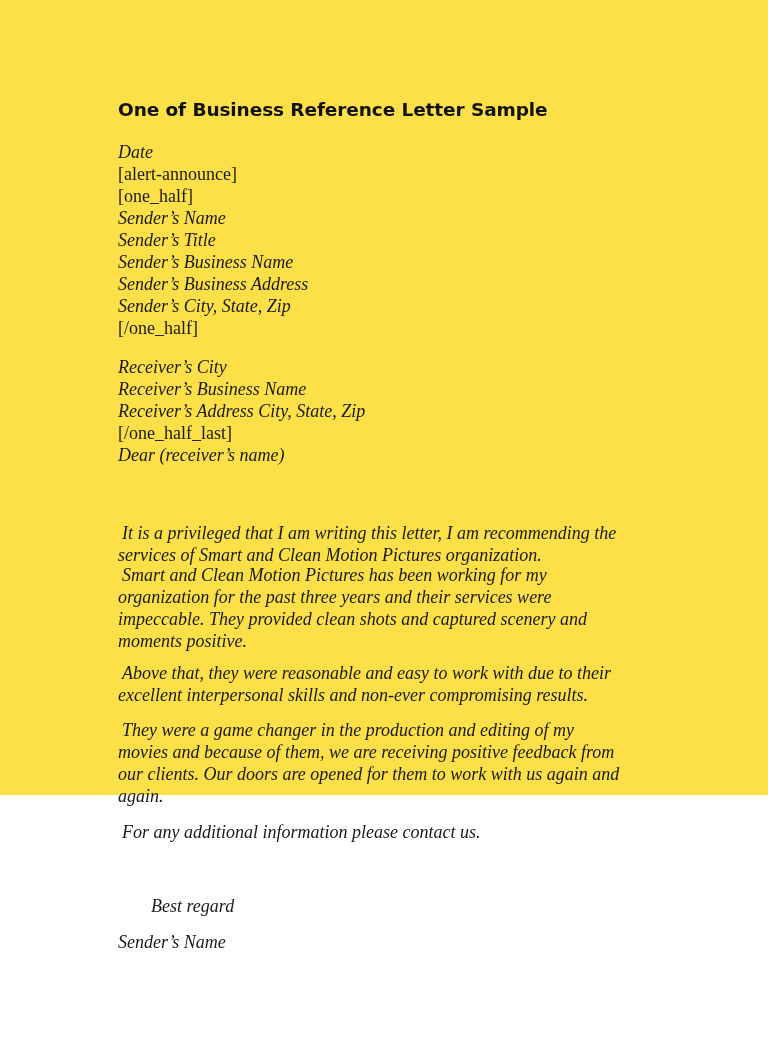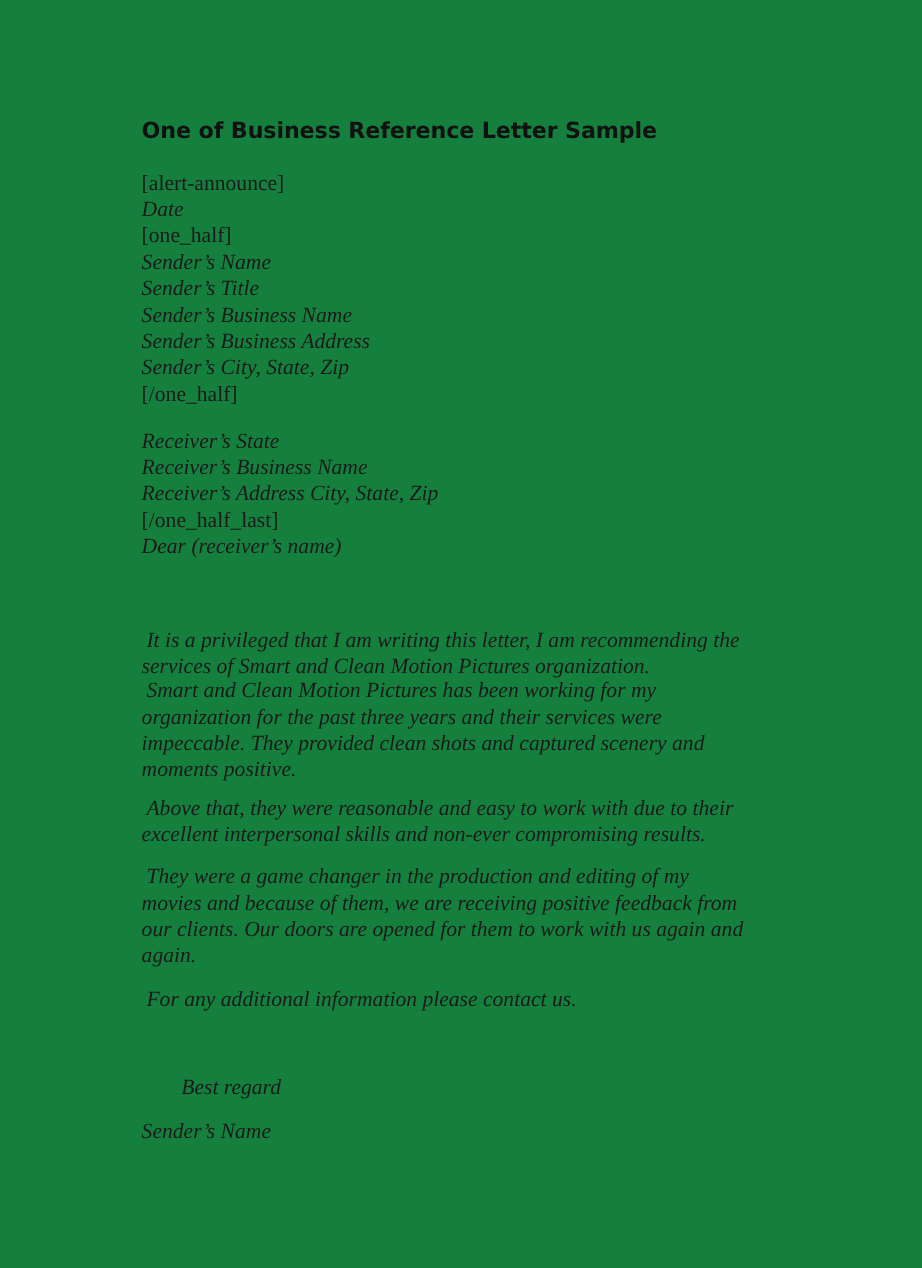--- a/index.html
+++ b/index.html
@@ -12,22 +12,22 @@
       height: 1057px;
       position: relative;
       overflow: hidden;
       color: #1a1a1a;
     }
     .page {
       position: absolute;
       left: 0;
       top: 0;
       width: 768px;
-      height: 1057px;
-      background: #15803d;
+      height: 795px;
+      background: #fde047;
     }
     .title {
       position: absolute;
       left: 118px;
       top: 99px;
       font-family: "DejaVu Sans", sans-serif;
       font-weight: bold;
       font-size: 18.5px;
       color: #111111;
       letter-spacing: -0.1px;
@@ -65,33 +65,33 @@
     .indent { padding-left: 4px; }
   </style>
 </head>
 <body>
 
 <div class="page">
 
   <h1 class="title">One of Business Reference Letter Sample</h1>
 
   <div class="block" style="top:141px;">
+    <span class="ln it">Date</span>
     <span class="ln">[alert-announce]</span>
-    <span class="ln it">Date</span>
     <span class="ln">[one_half]</span>
     <span class="ln it">Sender’s Name</span>
     <span class="ln it">Sender’s Title</span>
     <span class="ln it">Sender’s Business Name</span>
     <span class="ln it">Sender’s Business Address</span>
     <span class="ln it">Sender’s City, State, Zip</span>
     <span class="ln">[/one_half]</span>
   </div>
 
   <div class="block" style="top:356px;">
-    <span class="ln it">Receiver’s State</span>
+    <span class="ln it">Receiver’s City</span>
     <span class="ln it">Receiver’s Business Name</span>
     <span class="ln it">Receiver’s Address City, State, Zip</span>
     <span class="ln">[/one_half_last]</span>
     <span class="ln it">Dear (receiver’s name)</span>
   </div>
 
   <div class="para" style="top:502px;margin-top:20px;">
     <span class="ln indent"> It is a privileged that I am writing this letter, I am recommending the</span>
     <span class="ln">services of Smart and Clean Motion Pictures organization.</span>
   </div>

